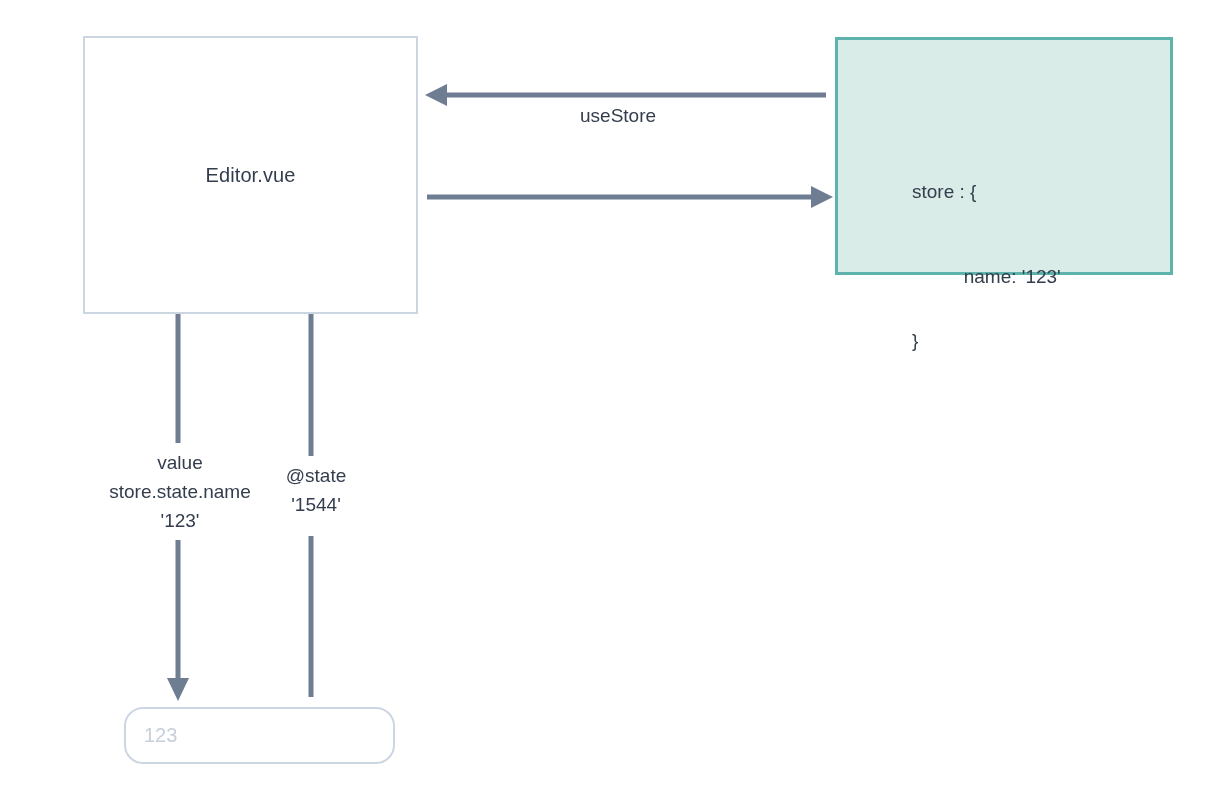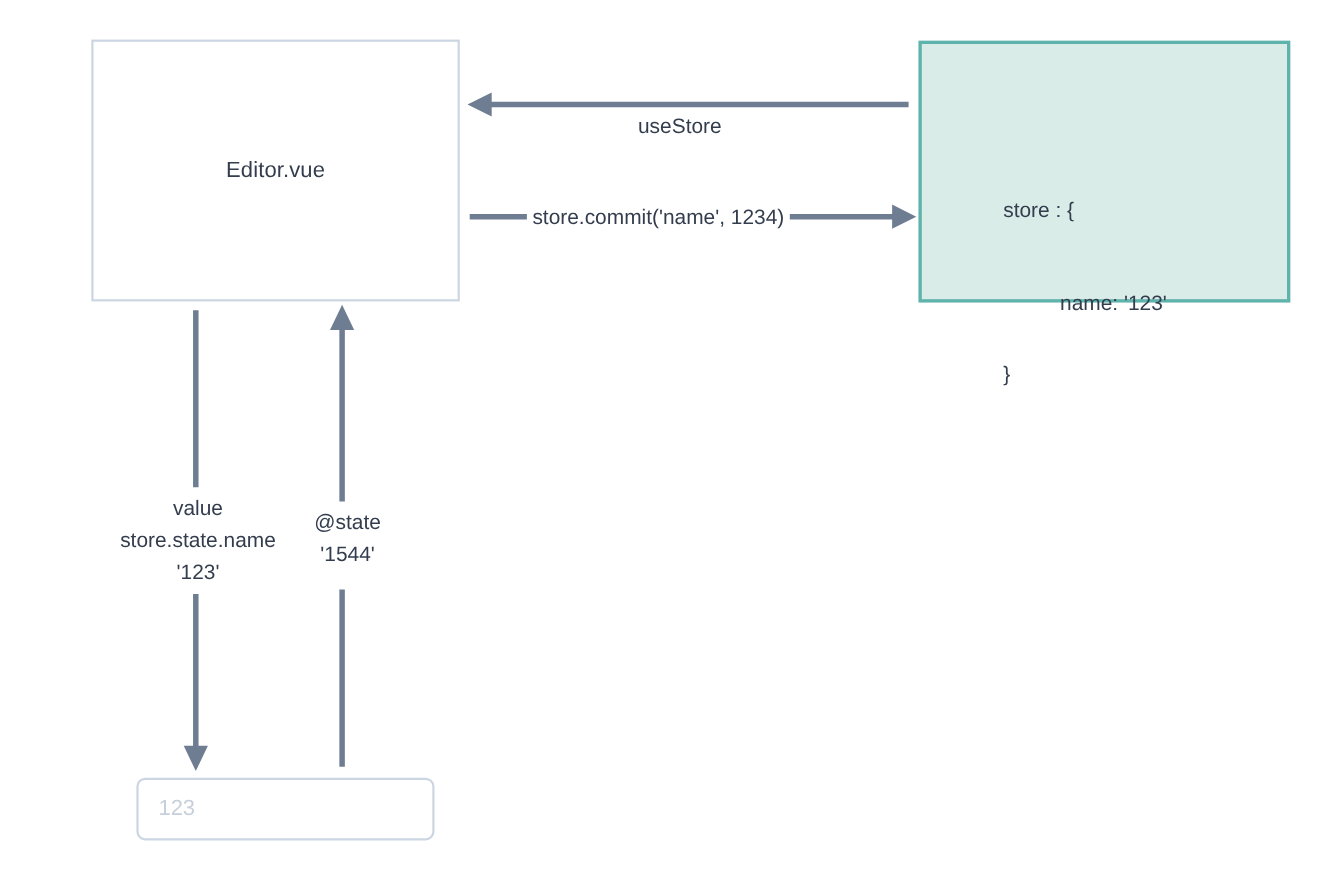--- a/index.html
+++ b/index.html
@@ -24,21 +24,21 @@
   }
   .node {
     position: absolute;
     box-sizing: border-box;
   }
   
   .editor-box {
     left: 83px;
     top: 36px;
     width: 335px;
-    height: 238px;
+    height: 278px;
     border: 2px solid #ccd6e2;
     background: #ffffff;
     display: flex;
     align-items: center;
     justify-content: center;
   }
   .editor-label {
     font-size: 20px;
     color: #333d4d;
     letter-spacing: 0.1px;
@@ -66,21 +66,21 @@
     display: inline-block;
     margin-top: 21px;
   }
   
   .input-box {
     left: 124px;
     top: 707px;
     width: 271px;
     height: 57px;
     border: 2px solid #ccd6e2;
-    border-radius: 8px;
+    border-radius: 19px;
     background: #ffffff;
     display: flex;
     align-items: center;
     padding: 0 18px;
     font-size: 20px;
     color: #c6cfda;
     outline: none;
   }
   .input-box::placeholder {
     color: #c6cfda;
@@ -174,21 +174,20 @@
       <div>store : {</div>
       <div class="indent">name: '123'</div>
       <div>}</div>
     </div>
   </div>
 
   <input class="node input-box" type="text" placeholder="123" style="">
 
   <div class="edge-label label-usestore">useStore</div>
 
-  <div class="edge-label label-commit">store.commit('name', 1234)</div>
 
   <div class="edge-label label-value">
     <div>value</div>
     <div>store.state.name</div>
     <div>'123'</div>
   </div>
 
   <div class="edge-label label-change">
     <div>@state</div>
     <div class="second-line">'1544'</div>

